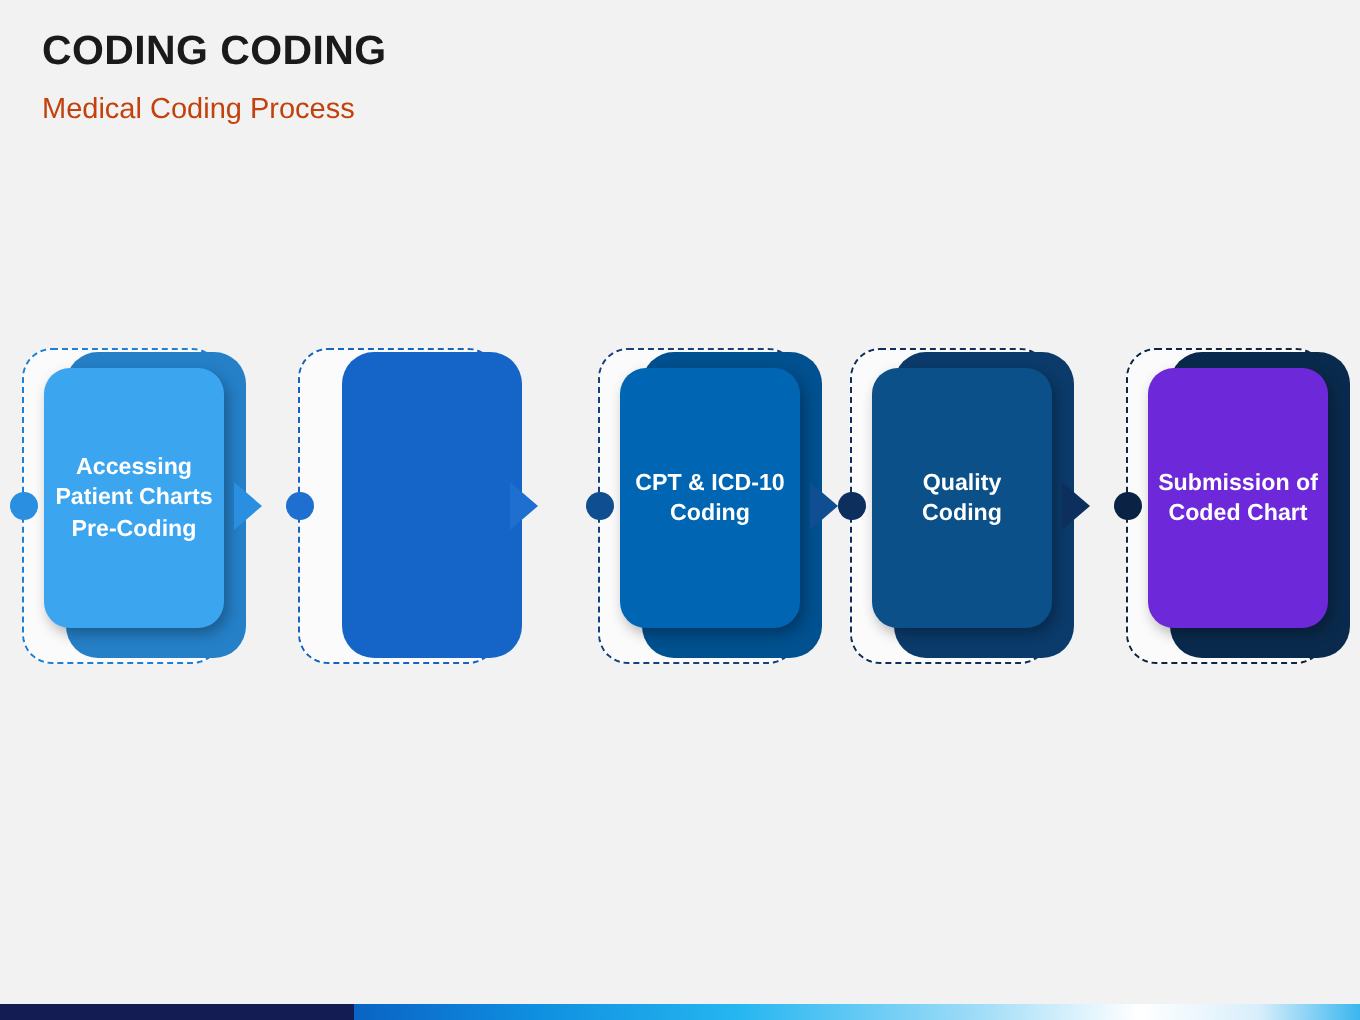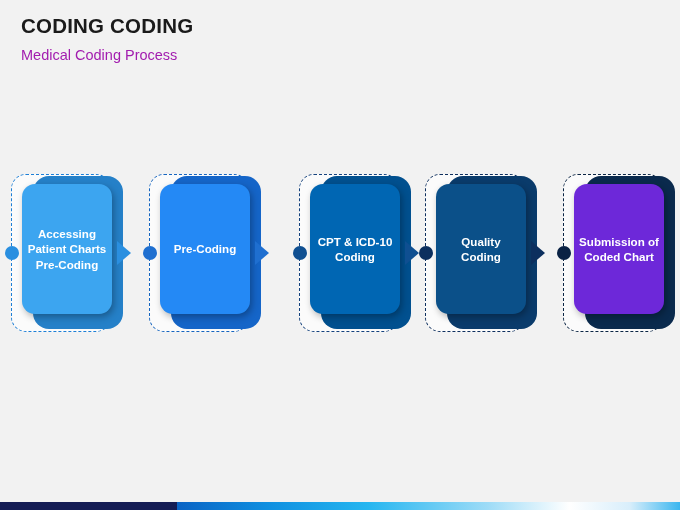--- a/index.html
+++ b/index.html
@@ -27,21 +27,21 @@
     font-weight: bold;
     color: #1a1a1a;
     letter-spacing: 0.2px;
     margin: 0;
     line-height: 26px;
     white-space: nowrap;
   }
   #page-subtitle {
     font-size: 14.5px;
     font-weight: normal;
-    color: #a21caf;
+    color: #c2410c;
     margin: 0;
     margin-top: 7px;
     line-height: 19px;
     white-space: nowrap;
   }
 
   
   #flow {
     position: absolute;
     left: 0;
@@ -159,23 +159,20 @@
       <div class="step-shadow" style="background: rgb(37, 128, 200);"></div>
       <div class="step-card" style="background: rgb(60, 165, 240);">
         <div class="step-label">Accessing Patient Charts Pre-Coding</div>
       </div>
       <div class="step-dot" style="background: rgb(42, 143, 224);"></div>
       <div class="step-arrow" style="border-left-color: rgb(42, 143, 224);"></div>
     </div>
     <div class="step" style="left: 149px;">
       <div class="step-dashed" style="border-color: rgb(21, 101, 192);"></div>
       <div class="step-shadow" style="background: rgb(21, 101, 200);"></div>
-      <div class="step-card" style="background: rgb(36, 137, 245);">
-        <div class="step-label">Pre-Coding</div>
-      </div>
       <div class="step-dot" style="background: rgb(31, 111, 208);"></div>
       <div class="step-arrow" style="border-left-color: rgb(31, 111, 208);"></div>
     </div>
     <div class="step" style="left: 299px;">
       <div class="step-dashed" style="border-color: rgb(20, 66, 126);"></div>
       <div class="step-shadow" style="background: rgb(1, 80, 143);"></div>
       <div class="step-card" style="background: rgb(0, 102, 179);">
         <div class="step-label">CPT &amp; ICD-10 Coding</div>
       </div>
       <div class="step-dot" style="background: rgb(15, 79, 145);"></div>

